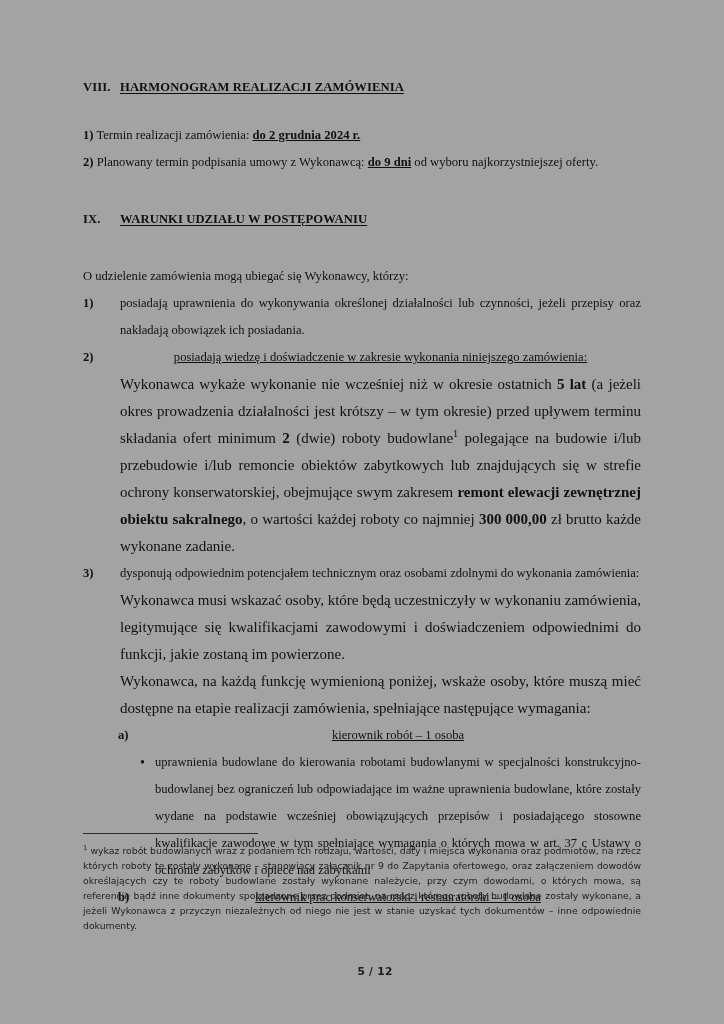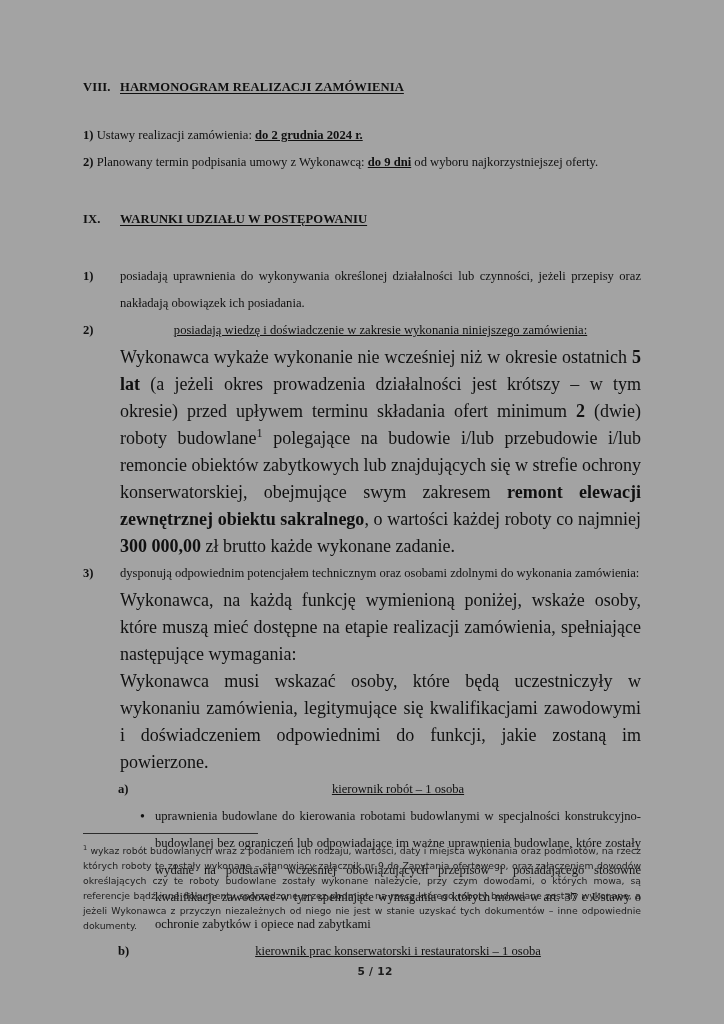--- a/index.html
+++ b/index.html
@@ -75,21 +75,21 @@
   }
   .row > .txt {
     flex: 1 1 auto;
     text-align: justify;
   }
   .row > .txt.nojust { text-align: center; text-decoration: underline; }
 
   
   .cont {
     margin-left: 37px;
-    font-size: 18px;
+    font-size: 15px;
     line-height: 27px;
     text-align: justify;
   }
 
   
   .row.lvl2 { margin-left: 35px; }
   .row.lvl2 > .marker { flex: 0 0 37px; width: 37px; }
 
   
   .row.bullet { margin-left: 57px; }
@@ -158,56 +158,57 @@
 
   <div class="content">
 
     <div class="sec-heading h-viii">
       <span class="num">VIII.</span>
       <span class="title">HARMONOGRAM REALIZACJI ZAMÓWIENIA</span>
     </div>
 
     <div class="spacer-lg"></div>
 
-    <p class="body nojust"><b>1)</b> <span>Ustawy realizacji zamówienia: </span><b><u>do 2 grudnia 2024 r.</u></b><span></span></p>
+    <p class="body nojust"><b>1)</b> <span>Termin realizacji zamówienia: </span><b><u>do 2 grudnia 2024 r.</u></b><span></span></p>
 
     <p class="body nojust"><b>2)</b> <span>Planowany termin podpisania umowy z Wykonawcą: </span><b><u>do 9 dni</u></b><span> od wyboru najkorzystniejszej oferty.</span></p>
 
     <div class="spacer-lg"></div>
     <div class="spacer-sm"></div>
 
     <div class="sec-heading h-ix">
       <span class="num">IX.</span>
       <span class="title">WARUNKI UDZIAŁU W POSTĘPOWANIU</span>
     </div>
 
     <div class="spacer-lg"></div>
     <div class="spacer-sm"></div>
 
+    <p class="body nojust">O udzielenie zamówienia mogą ubiegać się Wykonawcy, którzy:</p>
 
     <div class="row">
       <span class="marker">1)</span>
       <span class="txt">posiadają uprawnienia do wykonywania określonej działalności lub czynności, jeżeli przepisy oraz nakładają obowiązek ich posiadania.</span>
     </div>
 
     <div class="row">
       <span class="marker">2)</span>
       <span class="txt nojust">posiadają wiedzę i doświadczenie w zakresie wykonania niniejszego zamówienia:</span>
     </div>
 
     <div class="cont"><span>Wykonawca wykaże wykonanie nie wcześniej niż w okresie ostatnich </span><b>5 lat</b><span> (a jeżeli okres prowadzenia działalności jest krótszy – w tym okresie) przed upływem terminu składania ofert minimum </span><b>2</b><span> (dwie) roboty budowlane</span><sup>1</sup><span> polegające na budowie i/lub przebudowie i/lub remoncie obiektów zabytkowych lub znajdujących się w strefie ochrony konserwatorskiej, obejmujące swym zakresem </span><b>remont elewacji zewnętrznej obiektu sakralnego</b><span>, o wartości każdej roboty co najmniej </span><b>300 000,00</b><span> zł brutto każde wykonane zadanie.</span></div>
 
     <div class="row">
       <span class="marker">3)</span>
       <span class="txt">dysponują odpowiednim potencjałem technicznym oraz osobami zdolnymi do wykonania zamówienia:</span>
     </div>
 
+    <div class="cont">Wykonawca musi wskazać osoby, które będą uczestniczyły w wykonaniu  zamówienia, legitymujące się kwalifikacjami zawodowymi i doświadczeniem odpowiednimi do funkcji, jakie zostaną im powierzone.</div>
+
     <div class="cont">Wykonawca, na każdą funkcję wymienioną poniżej, wskaże osoby, które muszą mieć dostępne na etapie realizacji zamówienia, spełniające następujące wymagania:</div>
-
-    <div class="cont">Wykonawca musi wskazać osoby, które będą uczestniczyły w wykonaniu  zamówienia, legitymujące się kwalifikacjami zawodowymi i doświadczeniem odpowiednimi do funkcji, jakie zostaną im powierzone.</div>
 
     <div class="row lvl2">
       <span class="marker">a)</span>
       <span class="txt nojust">kierownik robót –  1 osoba</span>
     </div>
 
     <div class="row bullet">
       <span class="marker">•</span>
       <span class="txt">uprawnienia budowlane do kierowania robotami budowlanymi w specjalności konstrukcyjno-budowlanej bez ograniczeń  lub odpowiadające im ważne uprawnienia budowlane, które zostały wydane  na podstawie wcześniej obowiązujących przepisów i posiadającego stosowne kwalifikacje zawodowe w tym spełniające wymagania o których mowa w art. 37 c  Ustawy o ochronie zabytków i opiece nad zabytkami</span>
     </div>

